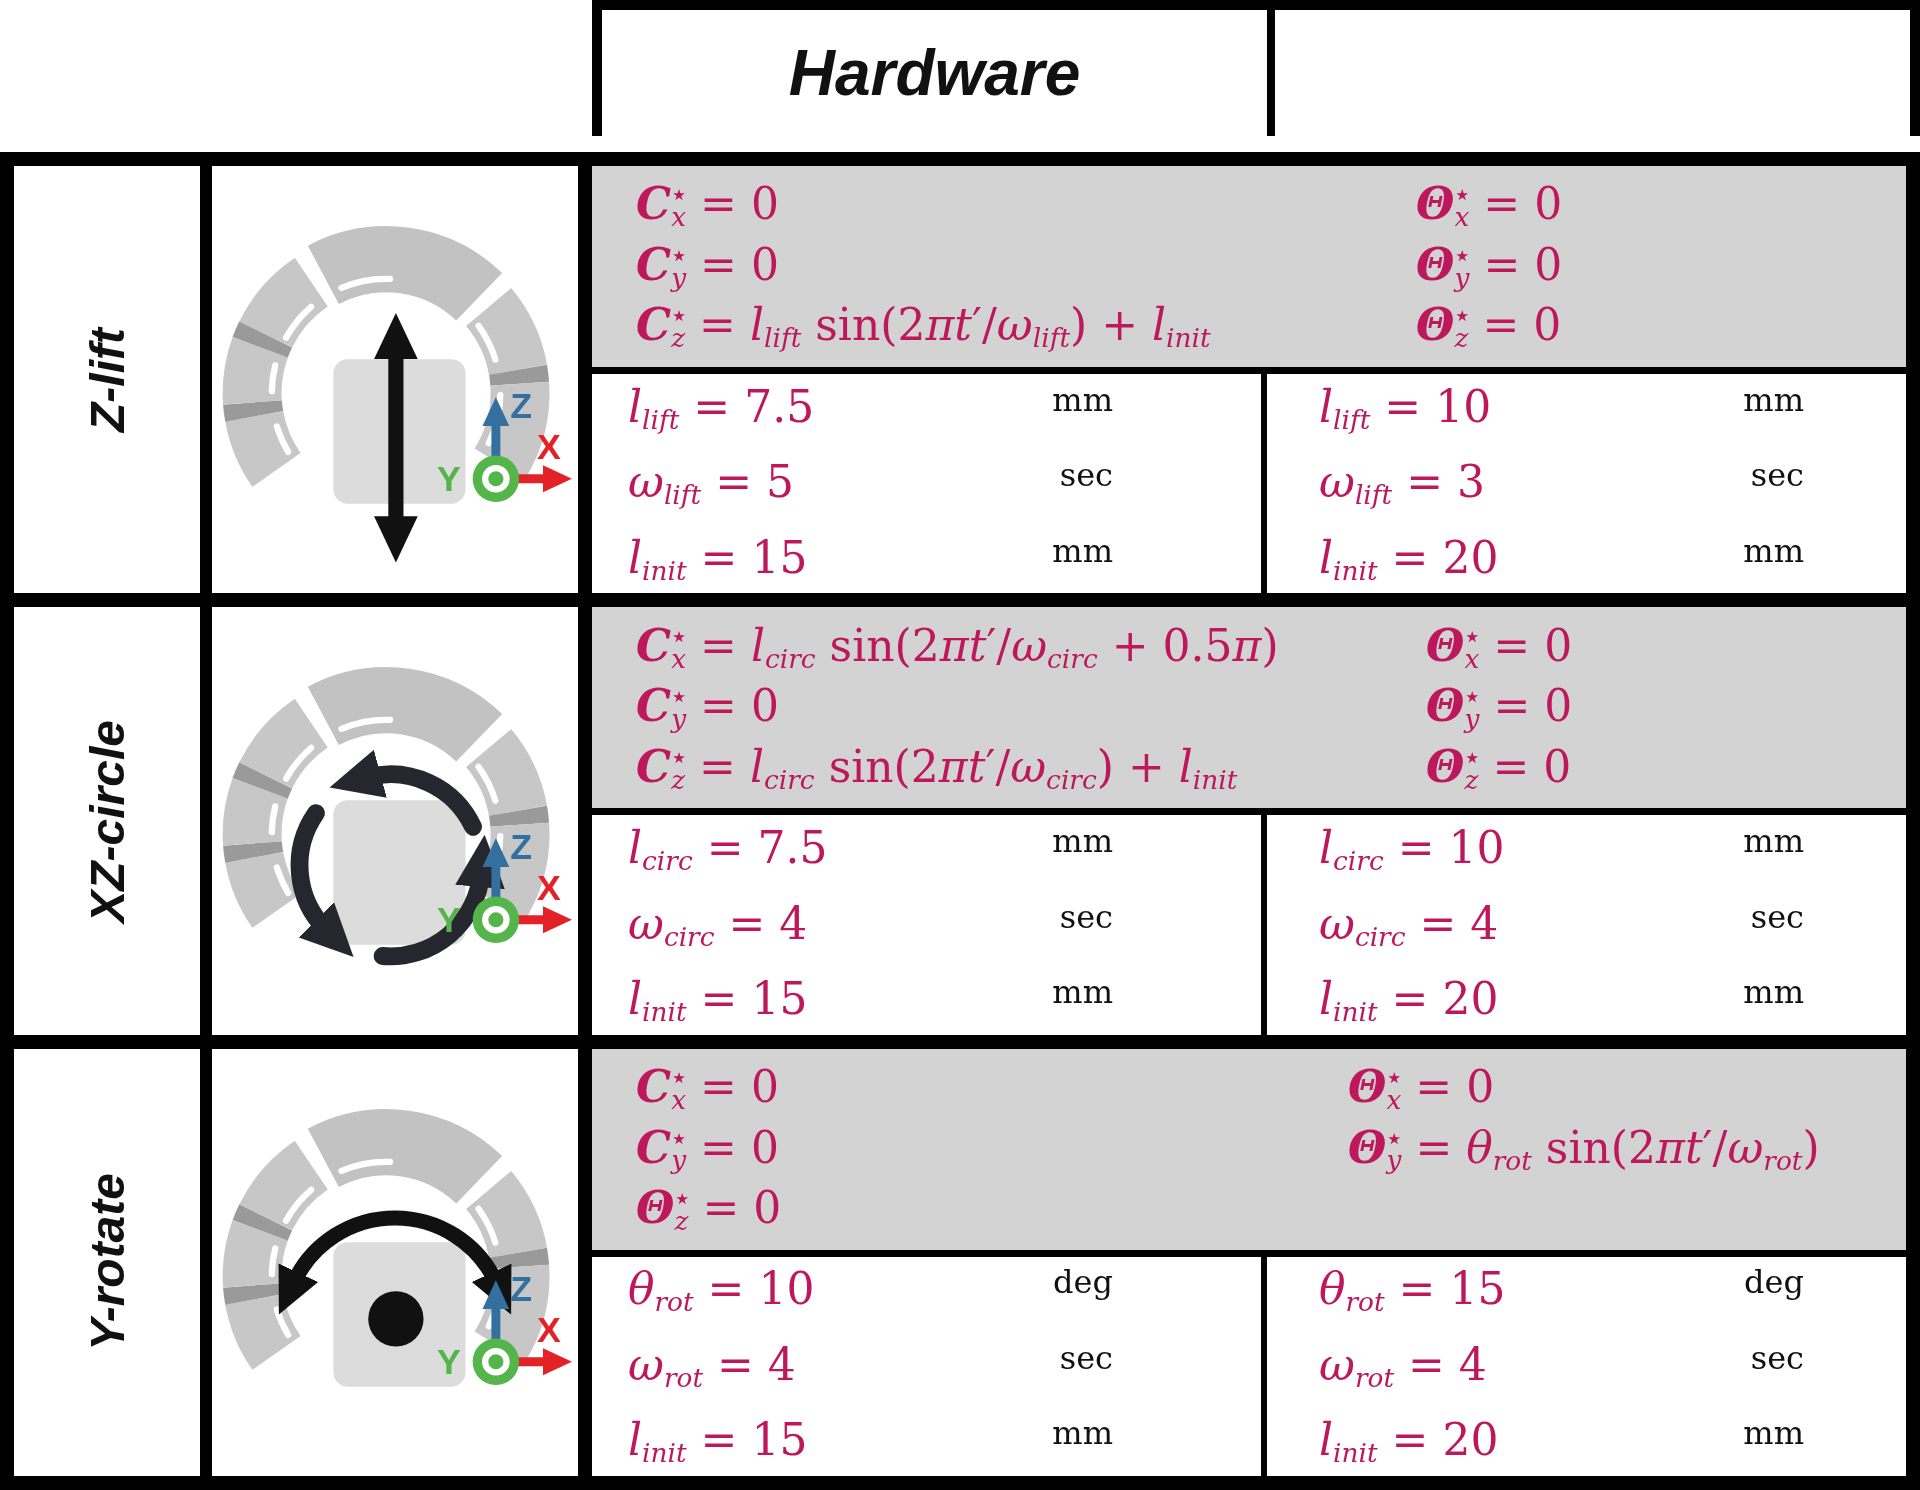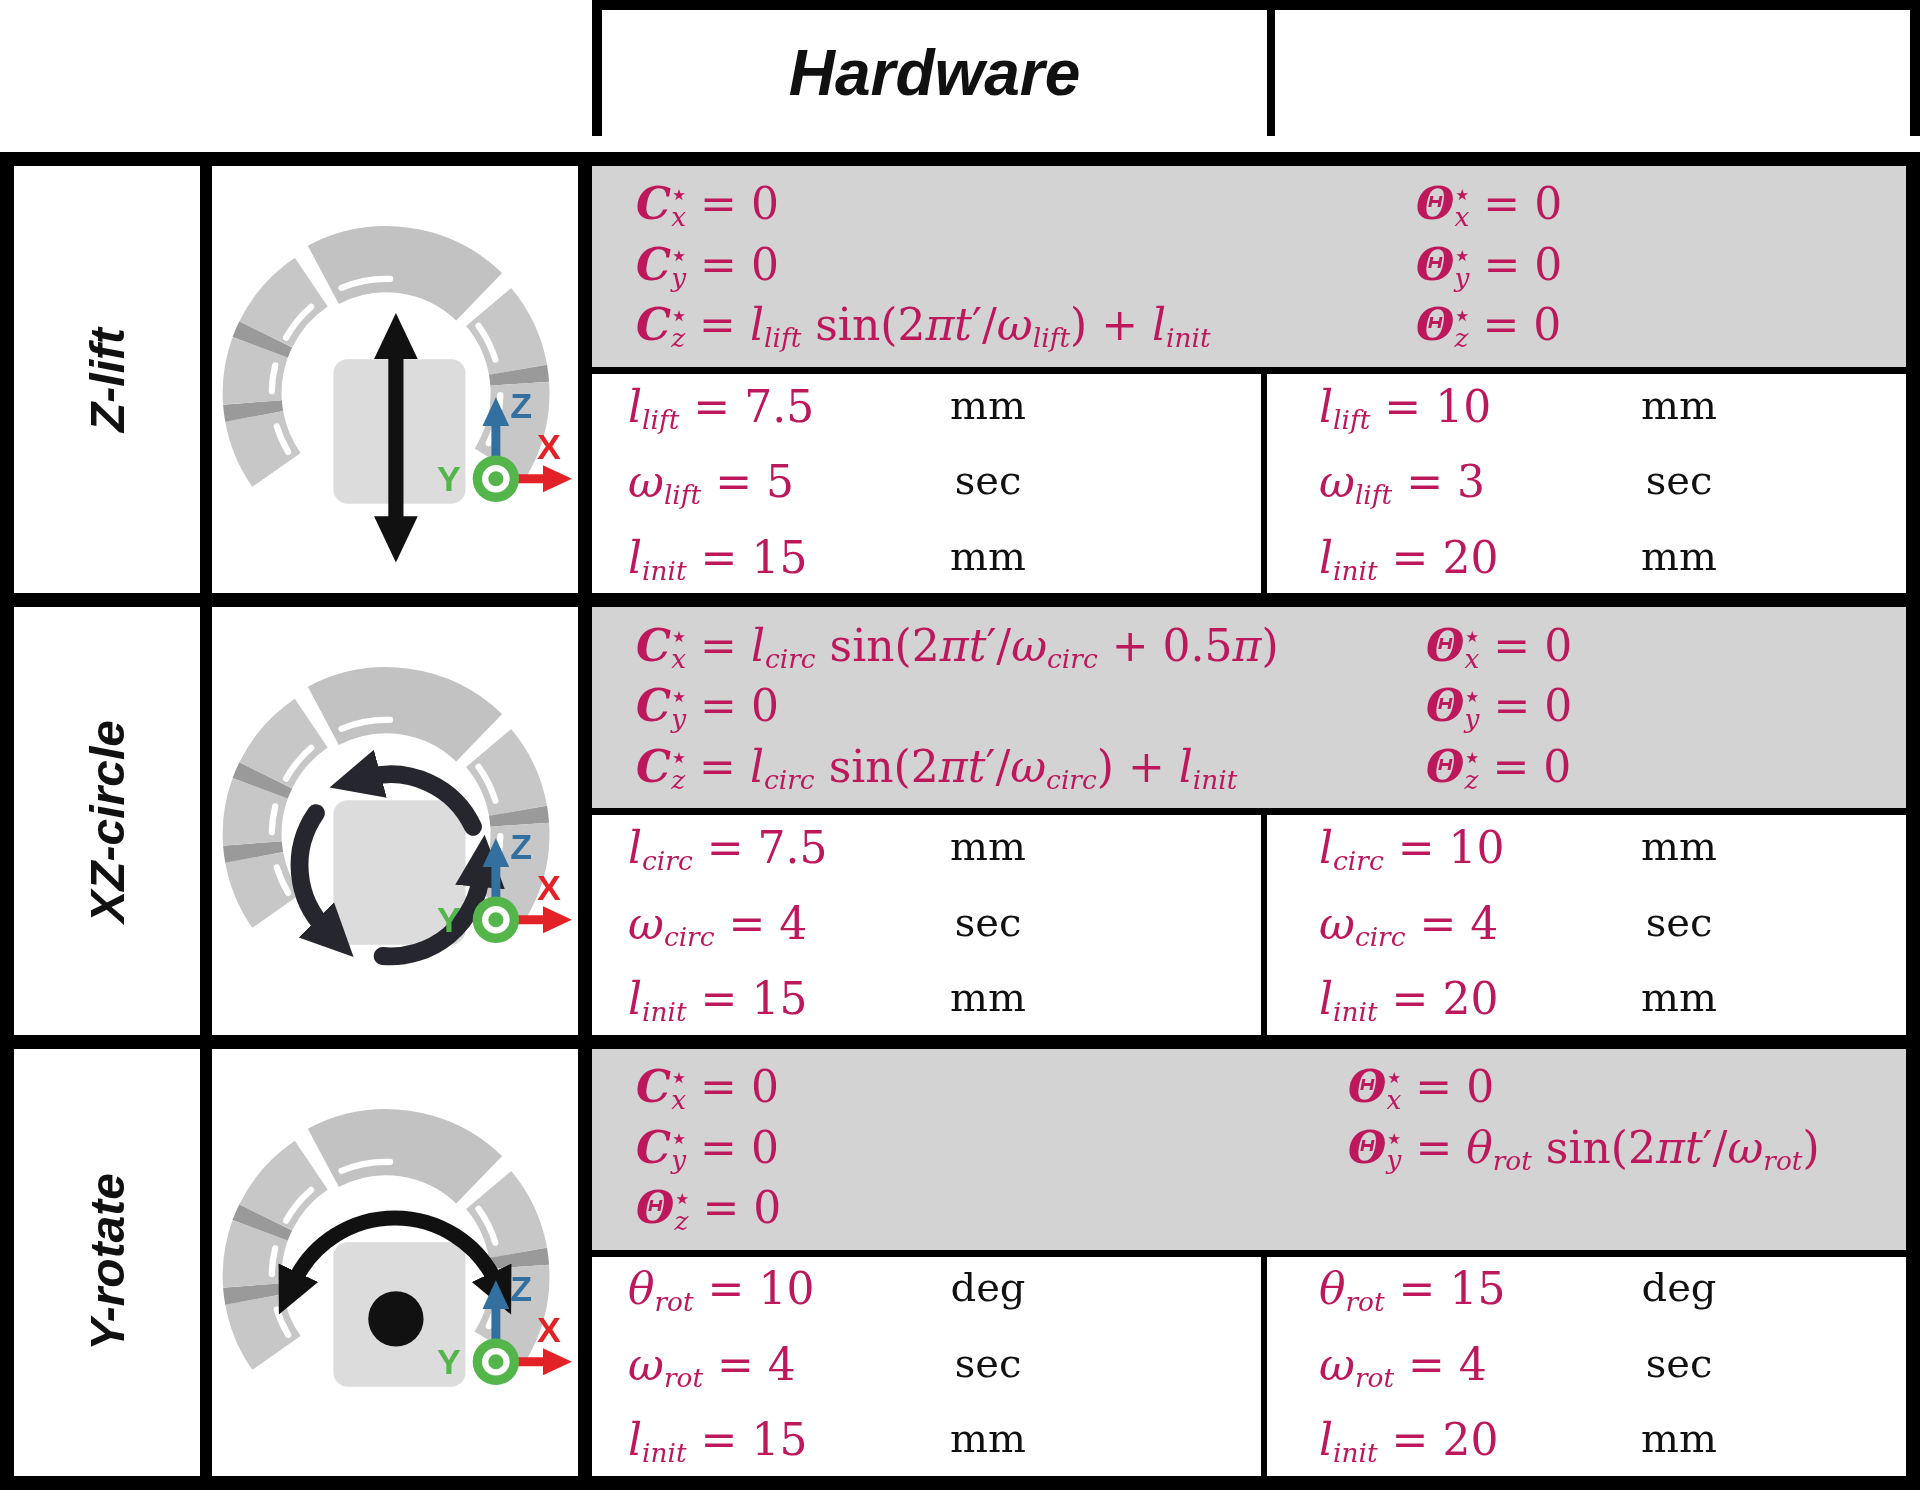--- a/index.html
+++ b/index.html
@@ -41,22 +41,22 @@
   .eqline{display:grid;grid-template-columns:var(--ccol,780px) auto;
           align-items:baseline;line-height:1.15;}
 
   
   .params{flex:1;display:flex;min-height:0;}
   .pcell{display:flex;flex-direction:column;justify-content:space-evenly;
          box-sizing:border-box;gap:16px;}
   .pcell.hw{width:675px;border-right:6px solid #000;padding-left:36px;}
   .pcell.sim{flex:1;padding-left:52px;}
   .pline{position:relative;display:flex;align-items:baseline;line-height:1.1;}
-  .punit{position:absolute;left:235px;width:250px;text-align:center;
-         font-family:"DejaVu Serif",serif;font-size:40px;}
+  .punit{position:absolute;left:235px;width:250px;text-align:right;
+         font-family:"DejaVu Serif",serif;font-size:32px;}
 
   
   .meq{font-family:"DejaVu Serif","DejaVu Sans",serif;font-size:44px;
        white-space:nowrap;color:#be185d;}
   .meq sup{font-size:0.58em;font-weight:700;vertical-align:0.62em;}
   .meq sub{font-size:0.60em;font-style:italic;vertical-align:-0.26em;}
   .meq sup + sub{margin-left:-0.60em;}
   .mbf{font-weight:700;font-style:italic;}
   .mit{font-style:italic;}
 

